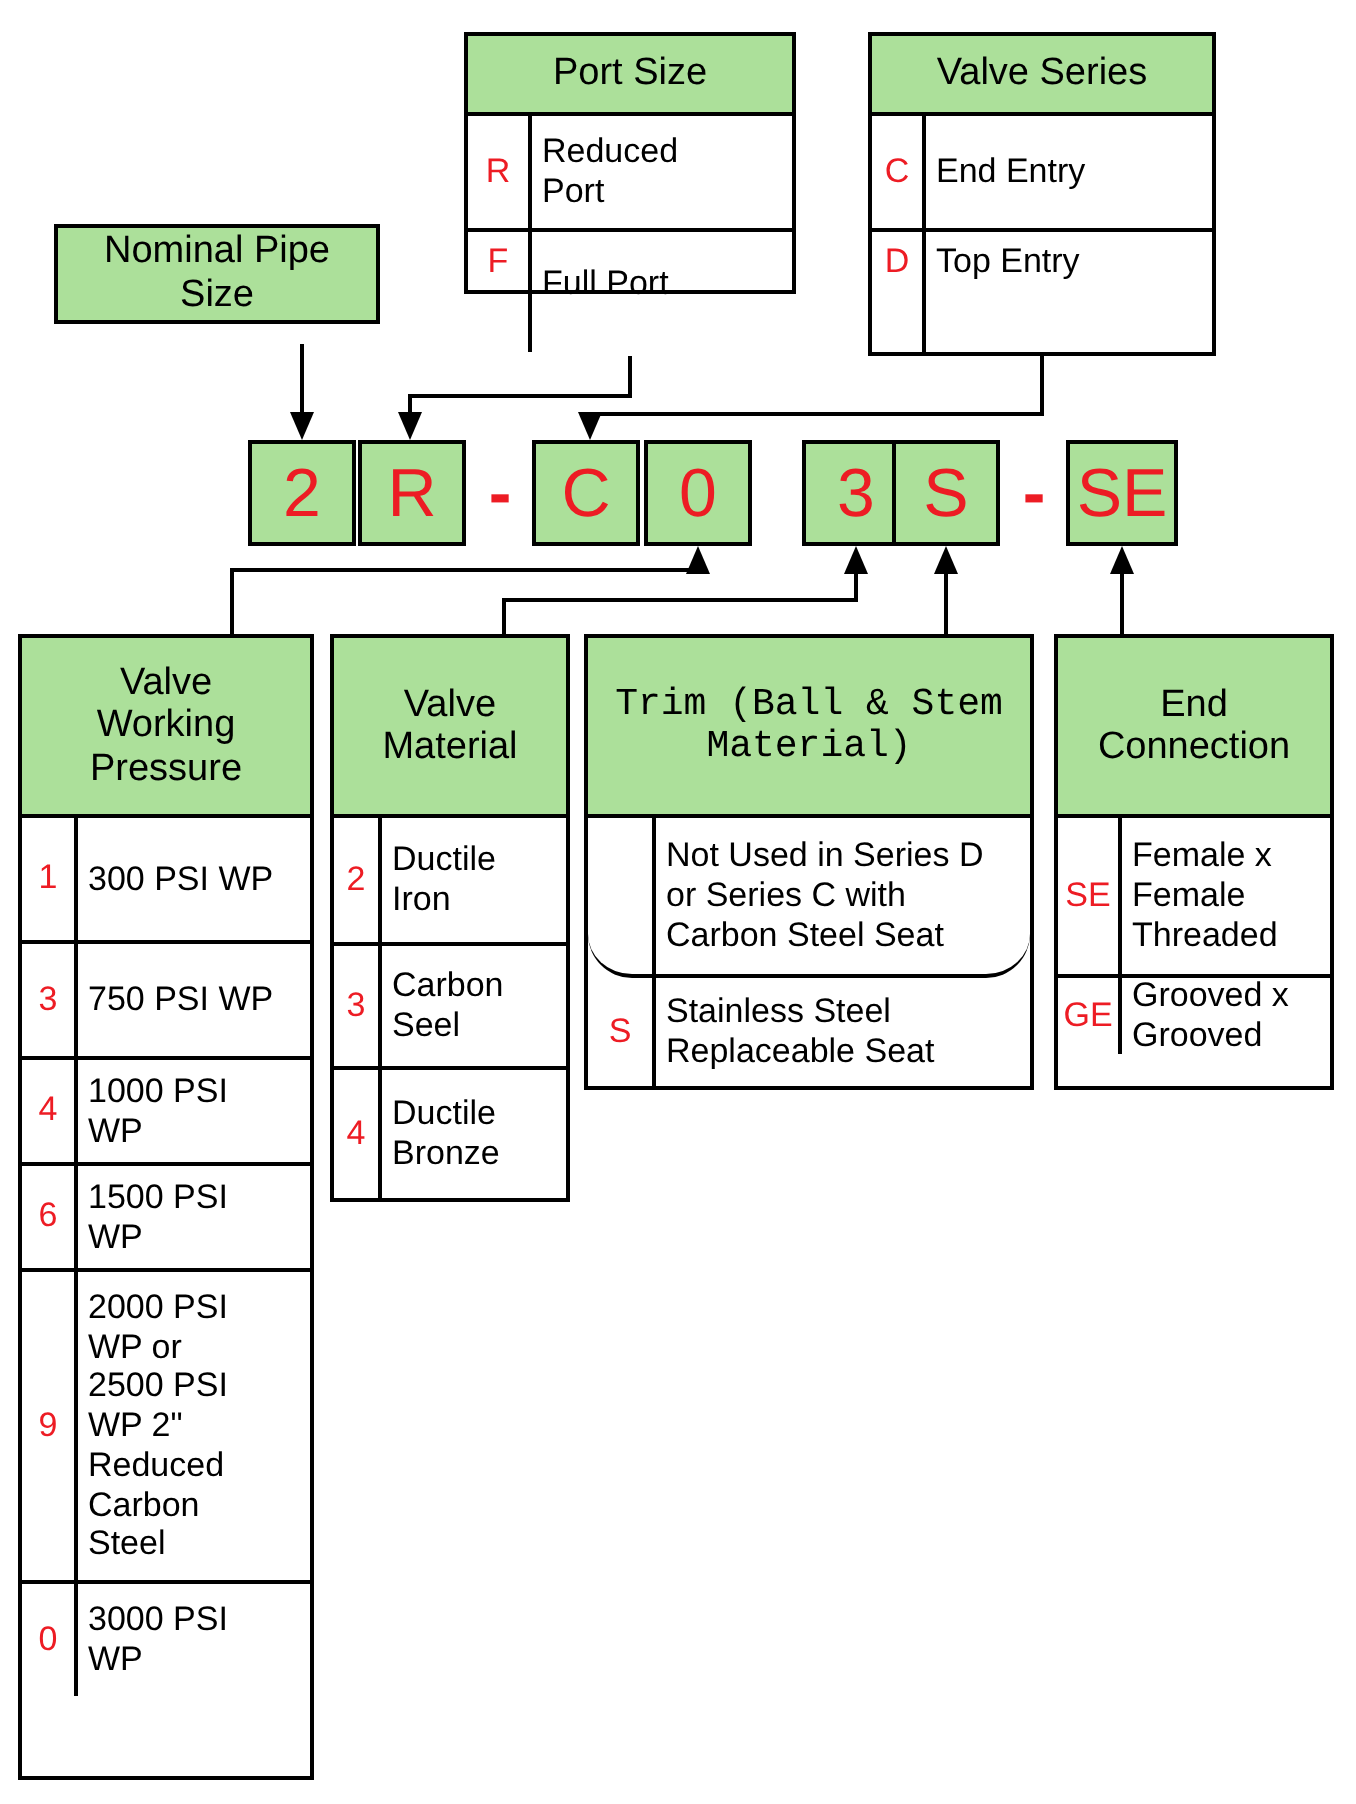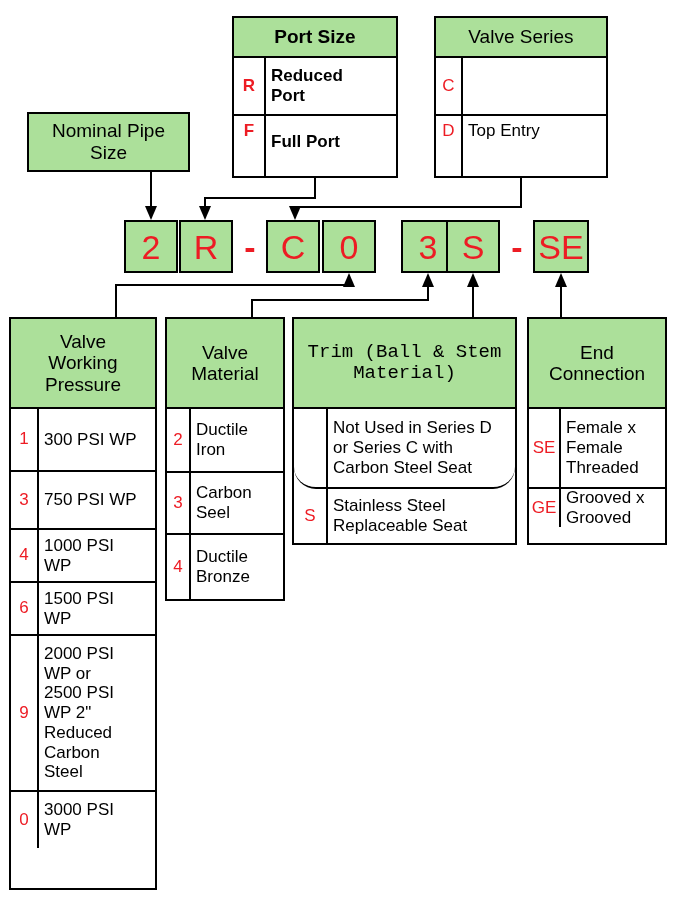--- a/index.html
+++ b/index.html
@@ -122,45 +122,46 @@
   }
   .conn polygon {
     fill: #000000;
   }
 </style>
 </head>
 <body>
 
 <div id="canvas">
 
-  <div class="legend" style="left:232px; top:16px; width:166px; height:162px;font-weight:bold;">
+  <div class="legend" style="left:232px; top:16px; width:166px; height:131px;">
     <div class="hdr" style="height:40px;">Port Size</div>
     <div class="row" style="height:58px;">
       <div class="code" style="width:32px;">R</div>
       <div class="desc">Reduced
 Port</div>
     </div>
     <div class="row last" style="height:60px;">
       <div class="code" style="width:32px; align-items:flex-start; padding-top:6px;">F</div>
       <div class="desc" style="align-items:flex-start; padding-top:16px;">Full Port</div>
     </div>
   </div>
 
   <div class="legend" style="left:434px; top:16px; width:174px; height:162px;">
     <div class="hdr" style="height:40px;">Valve Series</div>
     <div class="row" style="height:58px;">
       <div class="code" style="width:27px;">C</div>
+      <div class="desc">End Entry</div>
     </div>
     <div class="row last" style="height:60px;">
       <div class="code" style="width:27px; align-items:flex-start; padding-top:6px;">D</div>
       <div class="desc" style="align-items:flex-start; padding-top:5px;">Top Entry</div>
     </div>
   </div>
 
-  <div class="plainbox" style="left:27px; top:112px; width:163px; height:60px; white-space:pre-line;">Nominal Pipe
+  <div class="plainbox" style="left:27px; top:112px; width:163px; height:50px; white-space:pre-line;">Nominal Pipe
 Size</div>
 
   <svg class="conn" style="left:0px; top:170px; width:678px; height:55px;">
 
     <path d="M108,2 L108,2"></path>
     <path d="M151,2 L151,40"></path>
     <polygon points="151,50 145,36 157,36"></polygon>
   </svg>
 
   <svg class="conn" style="left:0px; top:178px; width:678px; height:48px;">

